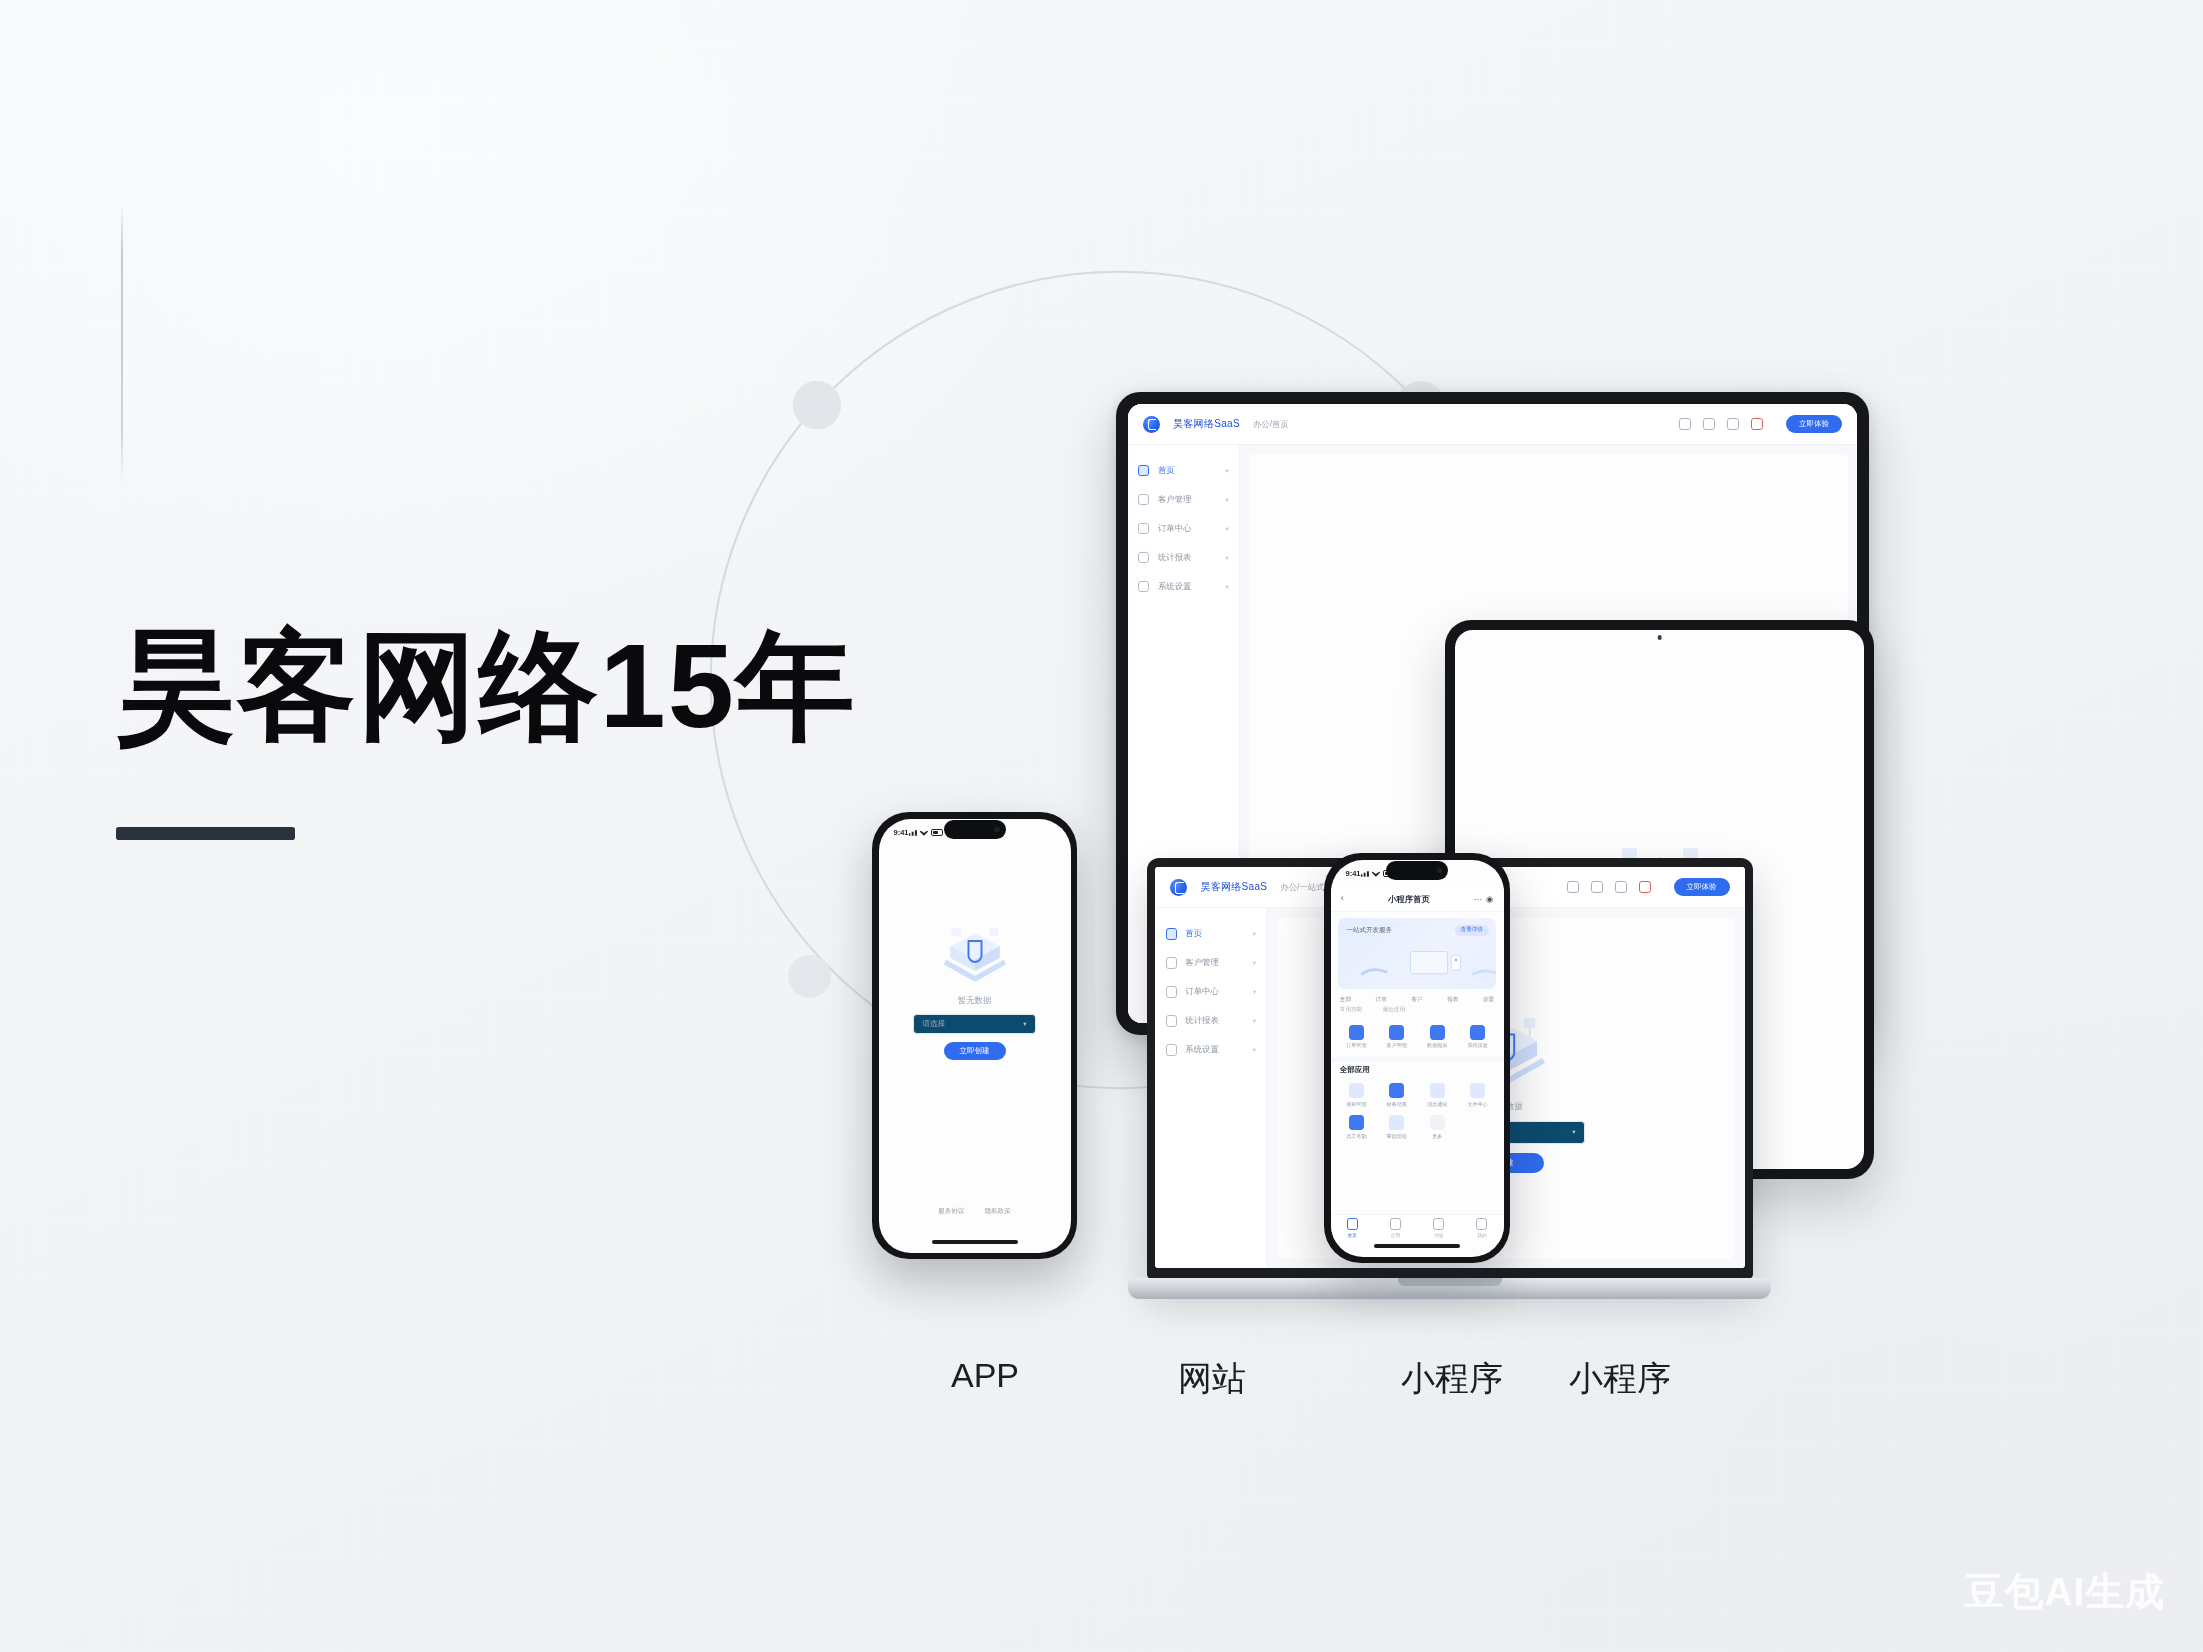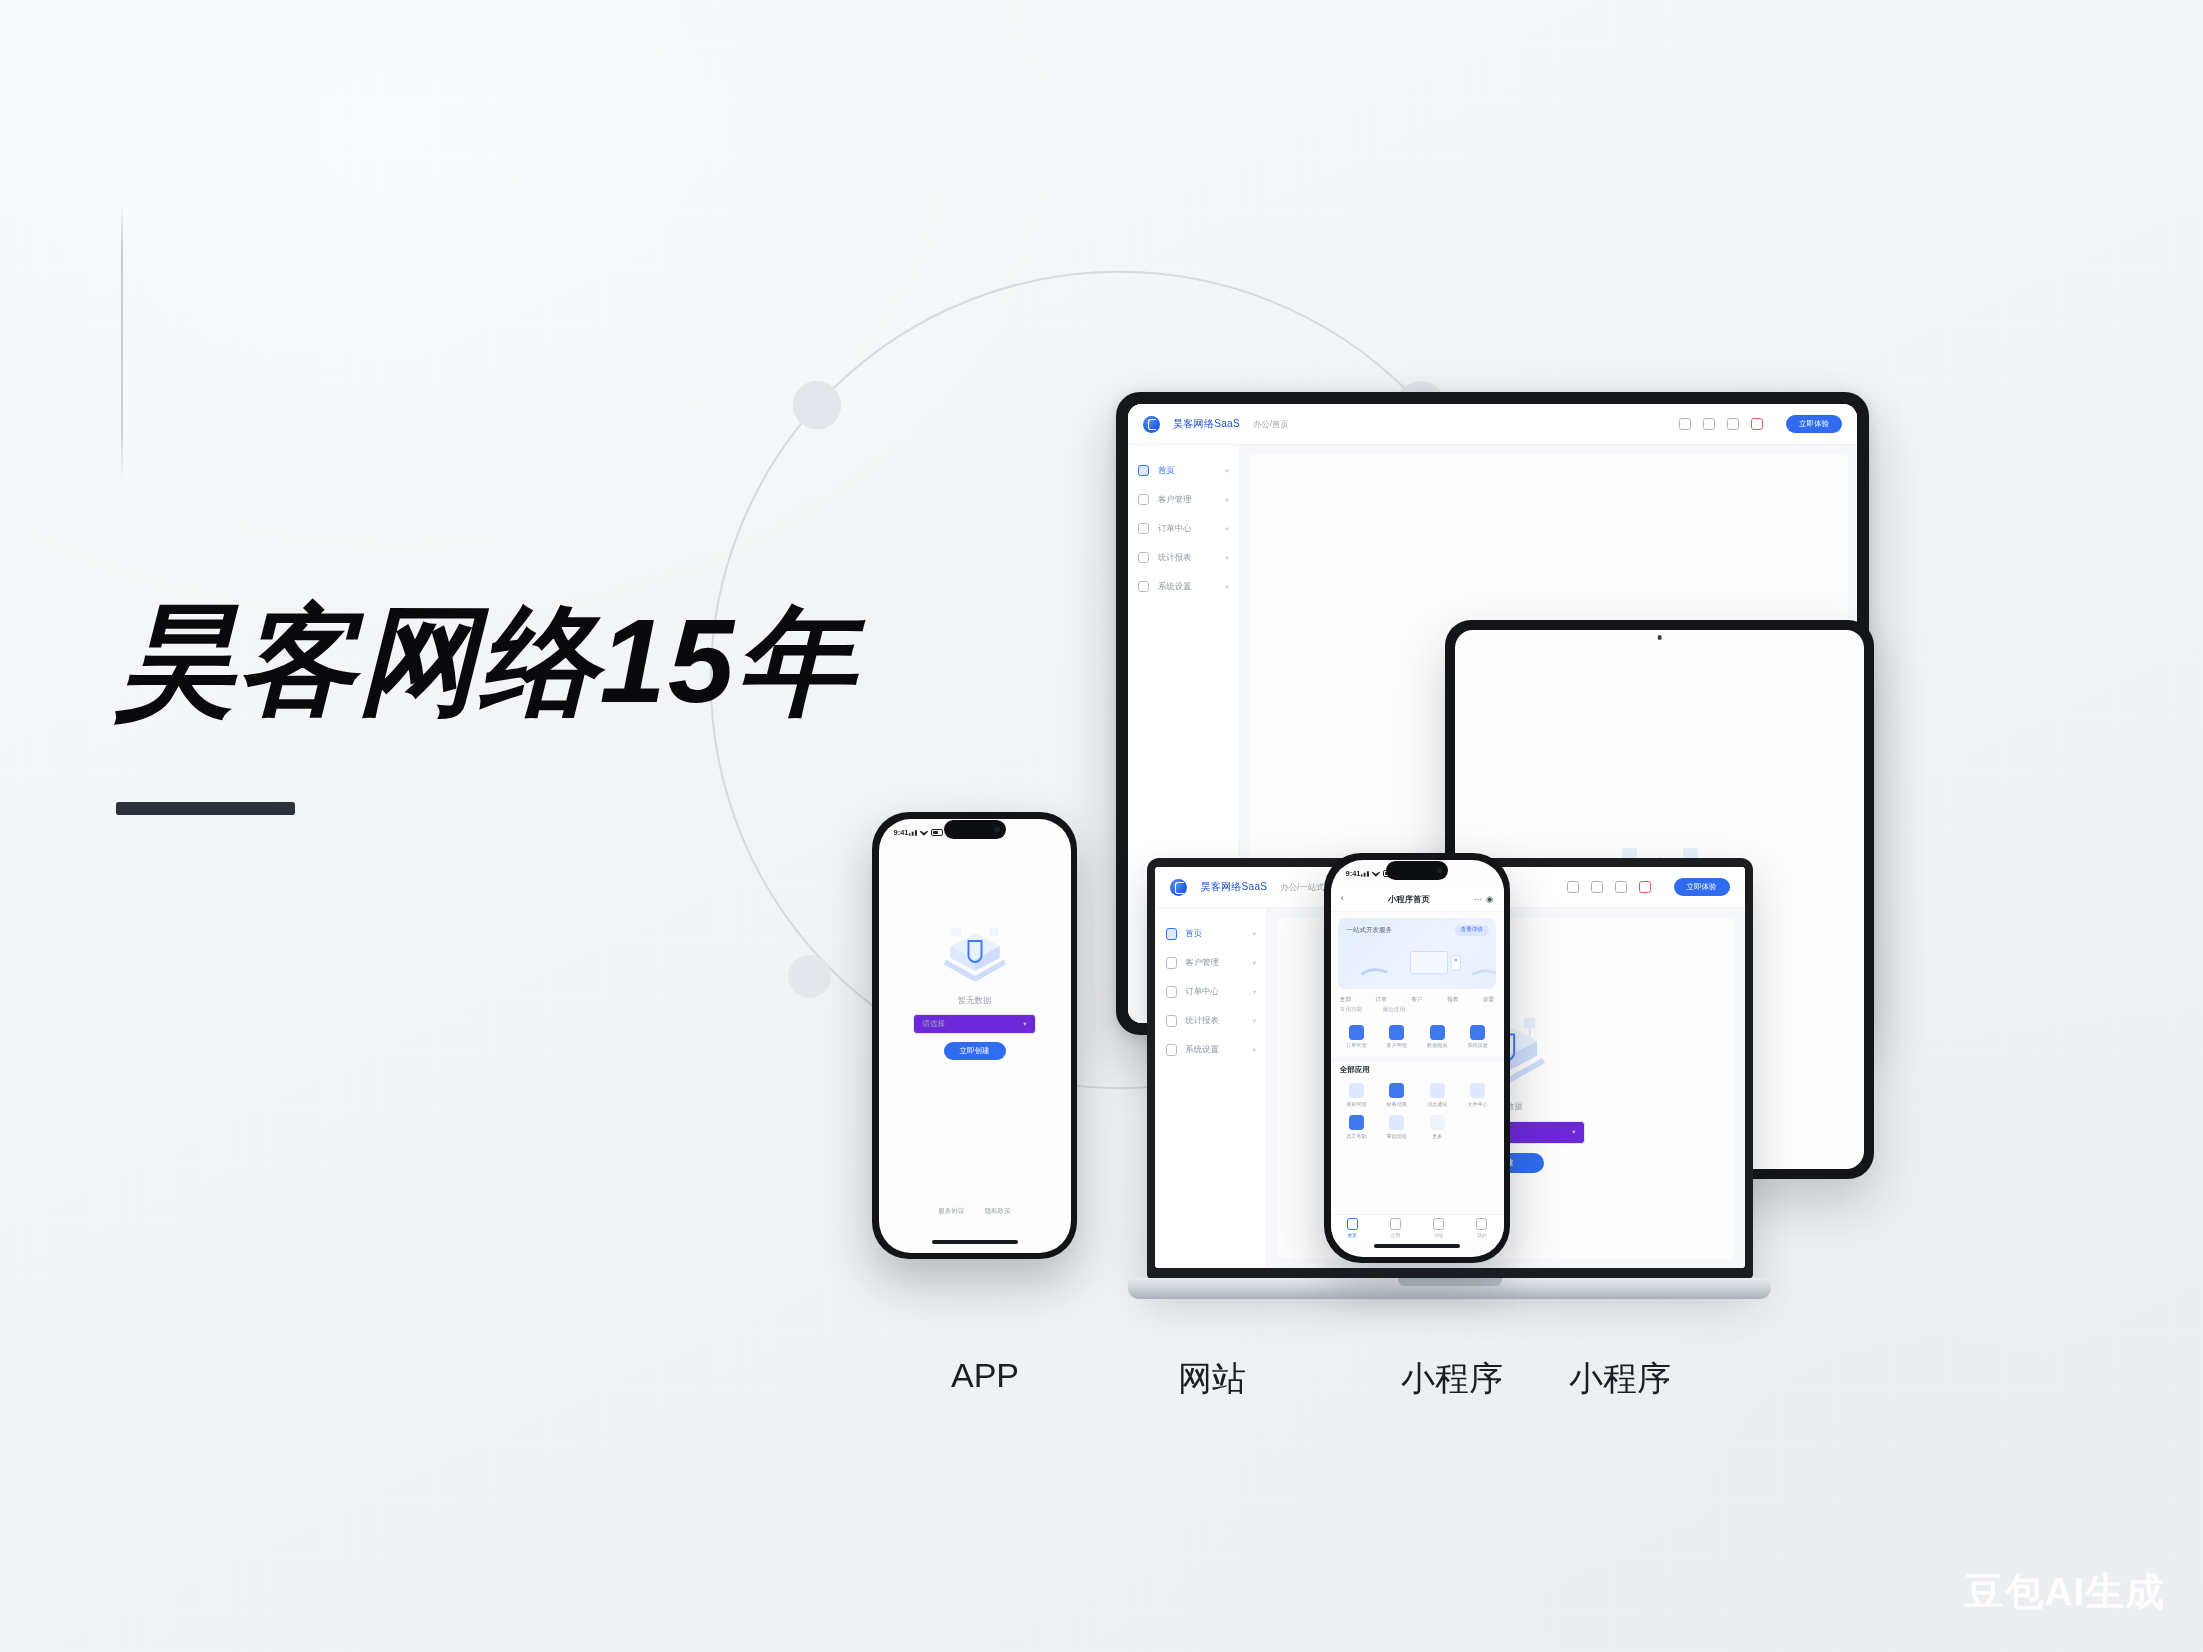--- a/index.html
+++ b/index.html
@@ -25,21 +25,21 @@
       repeating-linear-gradient(0deg, rgba(0,0,0,.012) 0 0.9px, transparent 0.9px 2.8px),
       repeating-linear-gradient(90deg, rgba(0,0,0,.012) 0 0.9px, transparent 0.9px 2.8px);
   }
   .accent-line {
     position:absolute; left:121px; top:203px; width:1.9px; height:280px;
     background:linear-gradient(180deg, rgba(160,172,186,.0) 0%, rgba(150,163,178,.55) 18%, rgba(150,163,178,.45) 80%, rgba(150,163,178,0) 100%);
   }
   .arc-svg { position:absolute; left:653px; top:214px; width:932px; height:932px; }
 
   
-  .headline { position:absolute; left:116px; top:601px;font-style:italic; }
+  .headline { position:absolute; left:116px; top:626px; }
   .title {
     font-size:119px; line-height:1.0; font-weight:900; color:#0a0a0c;
     letter-spacing:1.9px; white-space:nowrap;
     font-family:"Liberation Sans","DejaVu Sans",sans-serif;
   }
   .subtitle {
     margin-top:41px;
     font-size:58px; line-height:1.0; font-weight:700; color:#111216;
     letter-spacing:2.8px; white-space:nowrap;
   }
@@ -114,21 +114,21 @@
   .panel {
     width:100%; height:100%; background:#fdfdfd; border-radius:5.6px;
     display:flex; flex-direction:column; align-items:center; justify-content:center; gap:9.3px;
   }
 
   
   .empty-art { position:relative; }
   .empty-art svg { display:block; }
   .empty-cap { font-size:8.4px; color:#9aa3ae; filter:blur(0.5px); }
   .fake-select {
-    width:158px; height:22.4px; border:0.9px solid #e4e8ee; border-radius:3.7px; background:#6d28d9;
+    width:158px; height:22.4px; border:0.9px solid #e4e8ee; border-radius:3.7px; background:#0c4a6e;
     display:flex; align-items:center; gap:5.6px; padding:0 8.4px; font-size:7.5px; color:#a3abb6;
   }
   .fs-ico { width:7.5px; height:7.5px; border:0.9px solid #b9c0ca; border-radius:50%; flex:none; }
   .fs-txt { filter:blur(0.5px); flex:1; }
   .fs-car { font-size:6.5px; color:#b9c0ca; }
   .fake-btn {
     width:75px; height:20.5px; border-radius:10.3px; background:#2f6cf0; color:#fff;
     font-size:7.5px; display:flex; align-items:center; justify-content:center; filter:blur(0.3px);
   }
 

